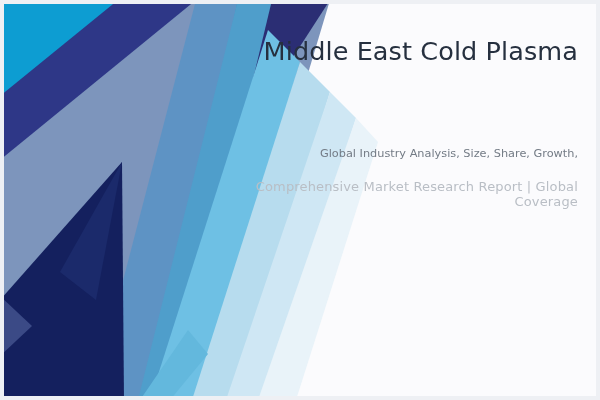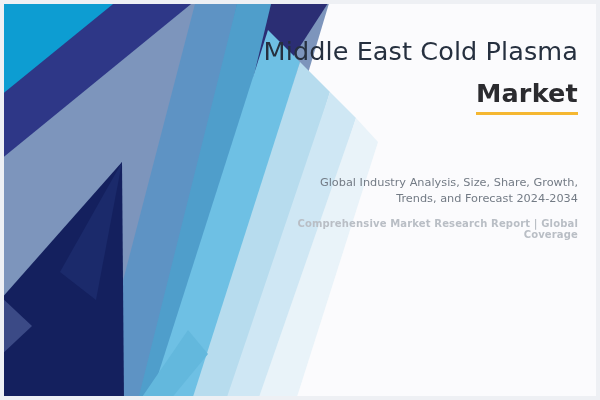--- a/index.html
+++ b/index.html
@@ -63,23 +63,23 @@
   }
   .subtitle {
     margin-top: 60px;
     font-size: 11.3px;
     font-weight: 400;
     color: #737b85;
     line-height: 1.45;
     text-align: right;
   }
   .tagline {
-    margin-top: 10px;
-    font-size: 10px;
-    font-weight: 700;
+    margin-top: 17px;
+    font-size: 13px;
+    font-weight: 400;
     color: #b9bec5;
     letter-spacing: 0.15px;
     text-align: right;
   }
 </style>
 </head>
 <body>
 
 <div id="cover">
 
@@ -117,26 +117,24 @@
 
     <rect x="0.5" y="0.5" width="599" height="399" fill="none" stroke="#eef0f4" stroke-width="7"></rect>
   </svg>
 
   <div id="text-block">
 
     <div class="title-line">Middle East Cold Plasma</div>
 
     <div class="market-wrap">
       <div class="market-inner">
-        <div class="market-word">Market</div>
         <div class="market-rule"></div>
       </div>
     </div>
 
     <div class="subtitle">
       <div>Global Industry Analysis, Size, Share, Growth,</div>
-      <div>Trends, and Forecast 2024-2034</div>
     </div>
 
     <div class="tagline">Comprehensive Market Research Report | Global Coverage</div>
 
   </div>
 </div>
 
 </body></html>

